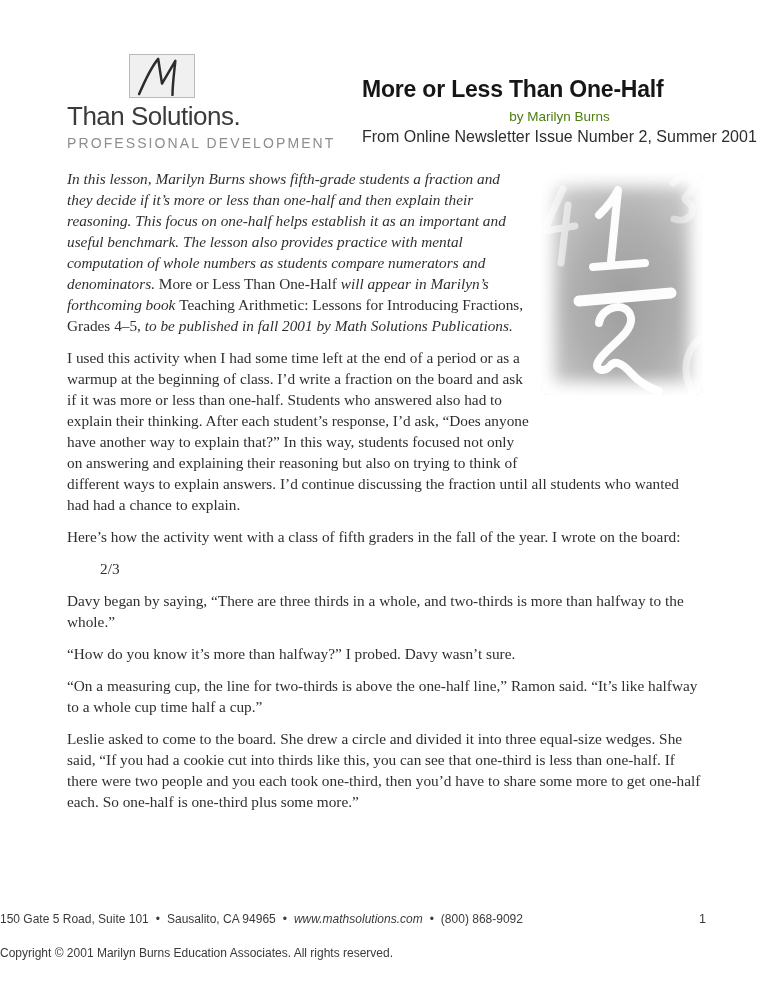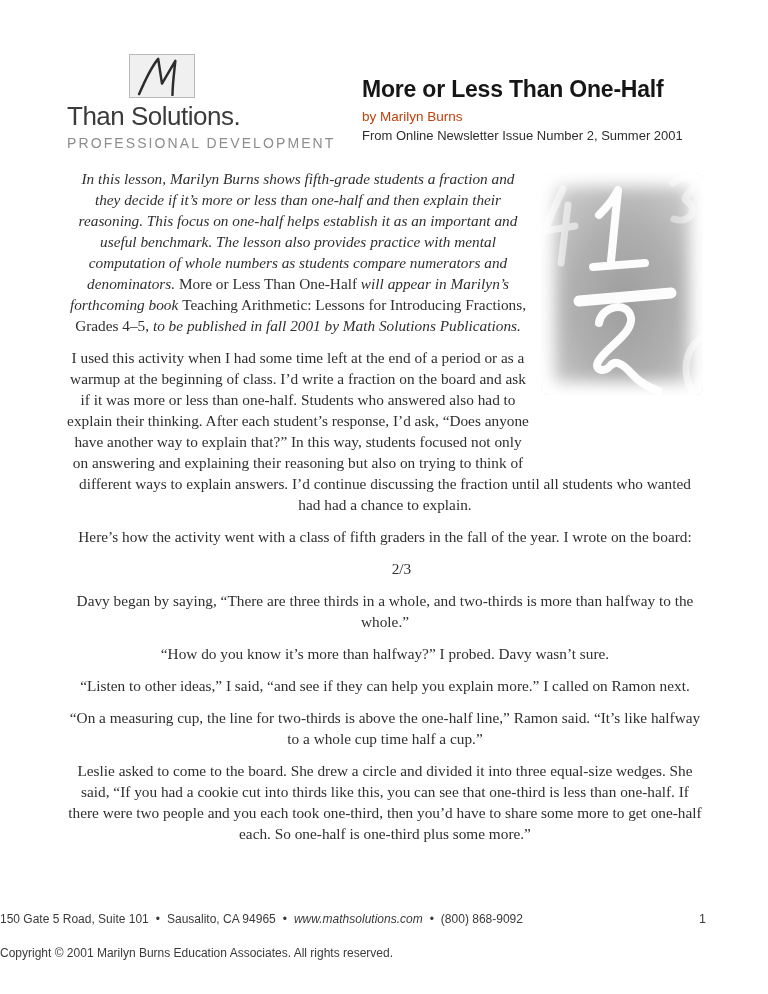--- a/index.html
+++ b/index.html
@@ -19,26 +19,26 @@
   .logo-name {
     font-family:"Liberation Sans", sans-serif; font-size:26px; letter-spacing:-0.5px;
     color:#3b3b3b; margin-top:3px; white-space:nowrap;
   }
   .logo-tagline {
     font-family:"Liberation Sans", sans-serif; font-size:14px; letter-spacing:2.1px;
     color:#8d8d8d; margin-top:3px; white-space:nowrap;
   }
   .title-block { position:absolute; left:295px; top:22px; font-family:"Liberation Sans", sans-serif; }
   .title { margin:0; font-size:23px; font-weight:bold; color:#161616; letter-spacing:-0.2px; white-space:nowrap; }
-  .byline { font-size:13.5px; color:#c2410c; margin-top:6px; }
-  .source { font-size:13px; color:#2e2e2e; margin-top:4px; white-space:nowrap; }
+  .byline { font-size:13.5px; color:#4d7c0f; margin-top:6px;text-align:center; }
+  .source { font-size:16px; color:#2e2e2e; margin-top:4px; white-space:nowrap; }
 
   
   .article { position:absolute; left:67px; top:168px; width:636px; font-size:15.3px; line-height:21px; }
-  .article p { margin:0 0 11px 0;text-align:center; }
+  .article p { margin:0 0 11px 0; }
   .intro .it { font-style:italic; }
   .intro .rm { font-style:normal; }
   .board-fraction { padding-left:33px; }
 
   
   .figure {
     float:right; width:162px; height:222px; margin:5px 0 60px 12px;
     position:relative;
   }
   .chalkboard {
@@ -106,21 +106,20 @@
       </div>
     </div>
 
     <p class="intro"><span class="it">In this lesson, Marilyn Burns shows fifth-grade students a fraction and they decide if it’s more or less than one-half and then explain their reasoning. This focus on one-half helps establish it as an important and useful benchmark. The lesson also provides practice with mental computation of whole numbers as students compare numerators and denominators. </span><span class="rm">More or Less Than One-Half </span><span class="it">will appear in Marilyn’s forthcoming book </span><span class="rm">Teaching Arithmetic: Lessons for Introducing Fractions, Grades 4–5, </span><span class="it"> to be published in fall 2001 by Math Solutions Publications.</span></p>
 
     <p>I used this activity when I had some time left at the end of a period or as a warmup at the beginning of class. I’d write a fraction on the board and ask if it was more or less than one-half. Students who answered also had to explain their thinking. After each student’s response, I’d ask, “Does anyone have another way to explain that?” In this way, students focused not only on answering and explaining their reasoning but also on trying to think of different ways to explain answers. I’d continue discussing the fraction until all students who wanted had had a chance to explain.</p>
     <p>Here’s how the activity went with a class of fifth graders in the fall of the year. I wrote on the board:</p>
     <p class="board-fraction">2/3</p>
     <p>Davy began by saying, “There are three thirds in a whole, and two-thirds is more than halfway to the whole.”</p>
     <p>“How do you know it’s more than halfway?” I probed. Davy wasn’t sure.</p>
-    <p>“Listen to other ideas,” I said, “and see if they can help you explain more.” I called on Ramon next.</p>
     <p>“On a measuring cup, the line for two-thirds is above the one-half line,” Ramon said. “It’s like halfway to a whole cup time half a cup.”</p>
     <p>Leslie asked to come to the board. She drew a circle and divided it into three equal-size wedges. She said, “If you had a cookie cut into thirds like this, you can see that one-third is less than one-half. If there were two people and you each took one-third, then you’d have to share some more to get one-half each. So one-half is one-third plus some more.”</p>
   </div>
 
   <div class="footer">
     <div class="footer-line1">
       <span>150 Gate 5 Road, Suite 101</span><span class="bullet">•</span><span>Sausalito, CA 94965</span><span class="bullet">•</span><span class="web">www.mathsolutions.com</span><span class="bullet">•</span><span>(800) 868-9092</span>
     </div>
     <div class="footer-line2">Copyright © 2001 Marilyn Burns Education Associates. All rights reserved.</div>
     <div class="page-number">1</div>

